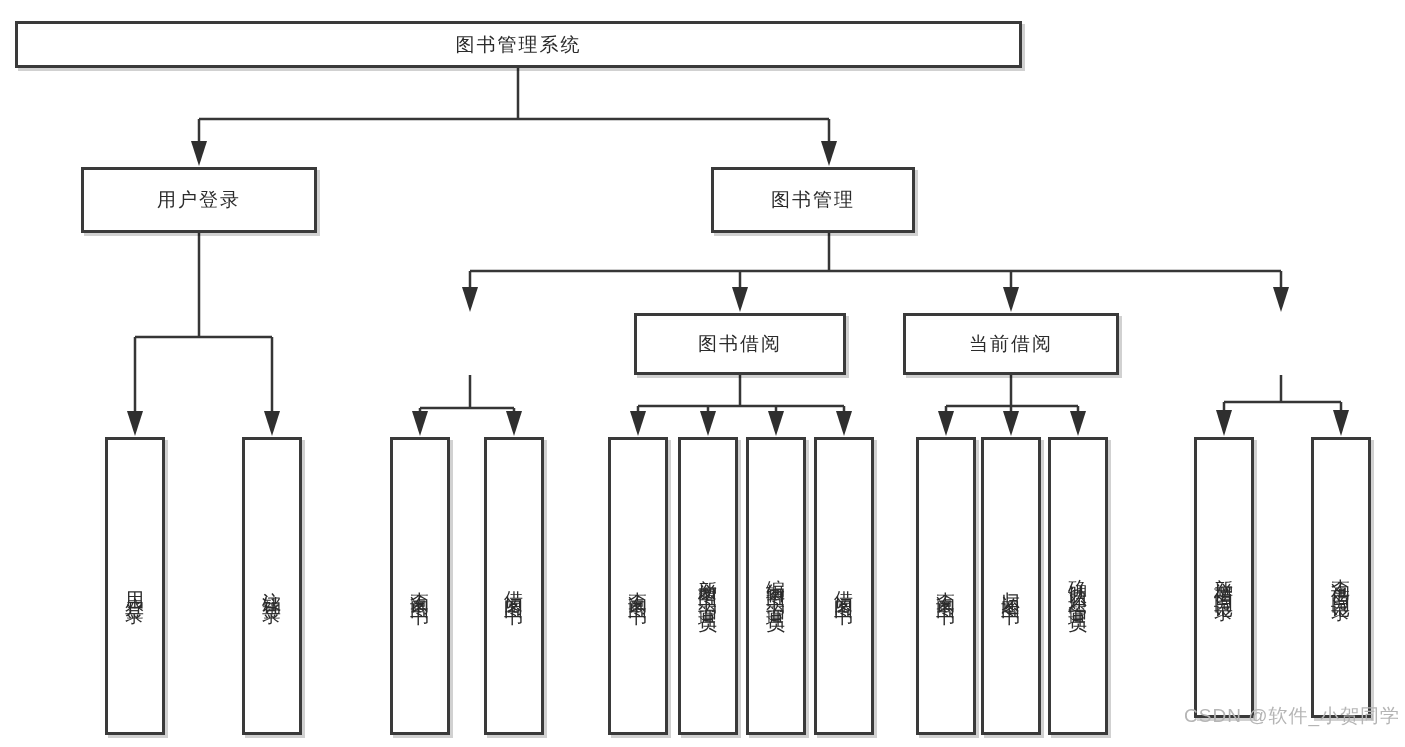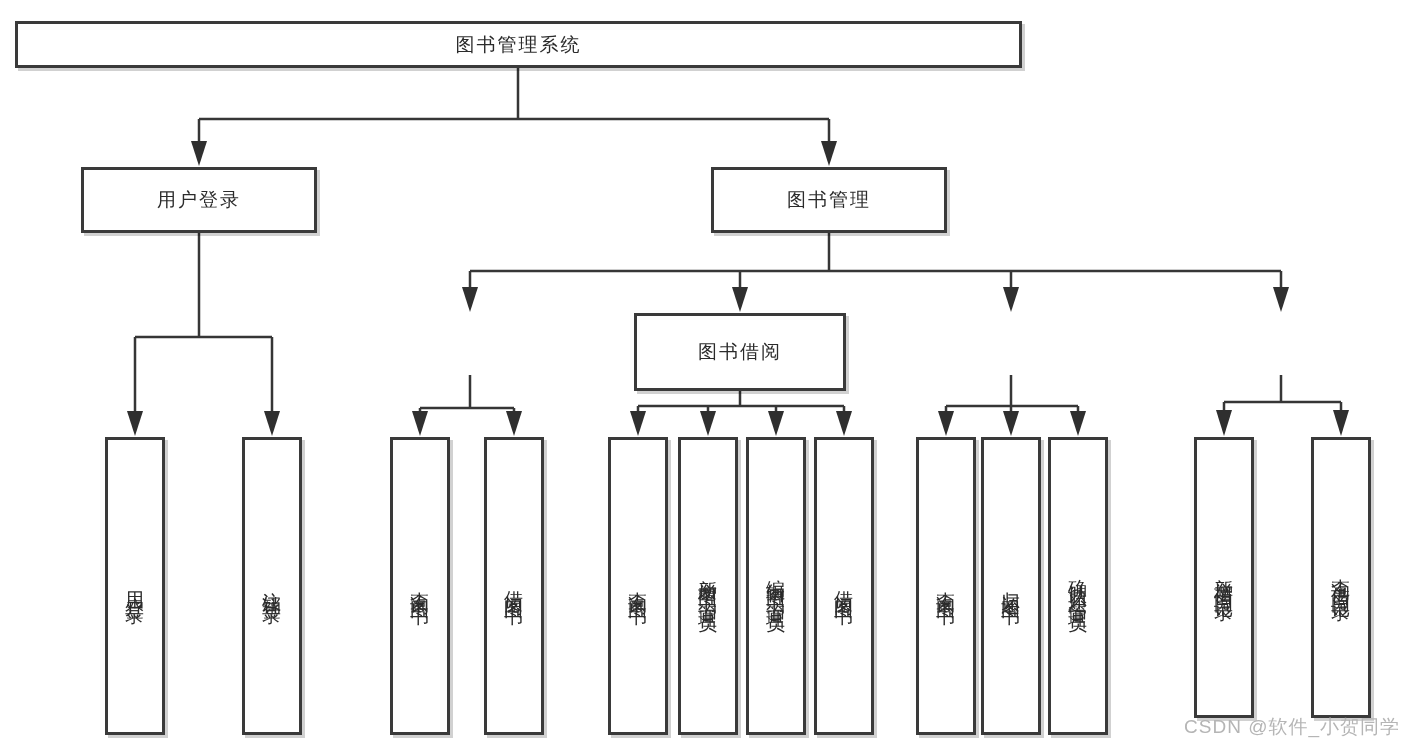--- a/index.html
+++ b/index.html
@@ -36,21 +36,21 @@
   .node.v {
     writing-mode: vertical-rl;
     text-orientation: mixed;
     font-size: 19px;
     letter-spacing: 5px;
     line-height: 1;
   }
   .watermark {
     position: absolute;
     right: 5px;
-    bottom: 7px;
+    bottom: 18px;
     font-size: 19px;
     color: #b5b5b5;
     letter-spacing: 1px;
     white-space: nowrap;
   }
 </style>
 </head>
 <body>
 
 <div class="canvas">
@@ -84,23 +84,24 @@
       <polygon points="1003,411 1019,411 1011,436"></polygon>
       <polygon points="1070,411 1086,411 1078,436"></polygon>
       <polygon points="1216,410 1232,410 1224,436"></polygon>
       <polygon points="1333,410 1349,410 1341,436"></polygon>
     </g>
   </svg>
 
   <div class="node h" style="left:15px; top:21px; width:1007px; height:47px;">图书管理系统</div>
 
   <div class="node h" style="left:81px; top:167px; width:236px; height:66px;">用户登录</div>
-  <div class="node h" style="left:711px; top:167px; width:236px; height:66px;">图书管理</div>
+  <div class="node h" style="left:711px; top:167px; width:204px; height:66px;">图书管理</div>
 
-  <div class="node h" style="left:634px; top:313px; width:212px; height:78px;">图书借阅</div>
+  <div class="node h" style="left:634px; top:313px; width:212px; height:62px;">图书借阅</div>
+  <div class="node h" style="left:903px; top:313px; width:216px; height:62px;">当前借阅</div>
 
   <div class="node v" style="left:105px; top:437px; width:60px; height:298px;">用户登录</div>
   <div class="node v" style="left:242px; top:437px; width:60px; height:298px;">注销登录</div>
 
   <div class="node v" style="left:390px; top:437px; width:60px; height:298px;">查询图书</div>
   <div class="node v" style="left:484px; top:437px; width:60px; height:298px;">借阅图书</div>
 
   <div class="node v" style="left:608px; top:437px; width:60px; height:298px;">查询图书</div>
   <div class="node v" style="left:678px; top:437px; width:60px; height:298px;">新增图书（管理员）</div>
   <div class="node v" style="left:746px; top:437px; width:60px; height:298px;">编辑图书（管理员）</div>

